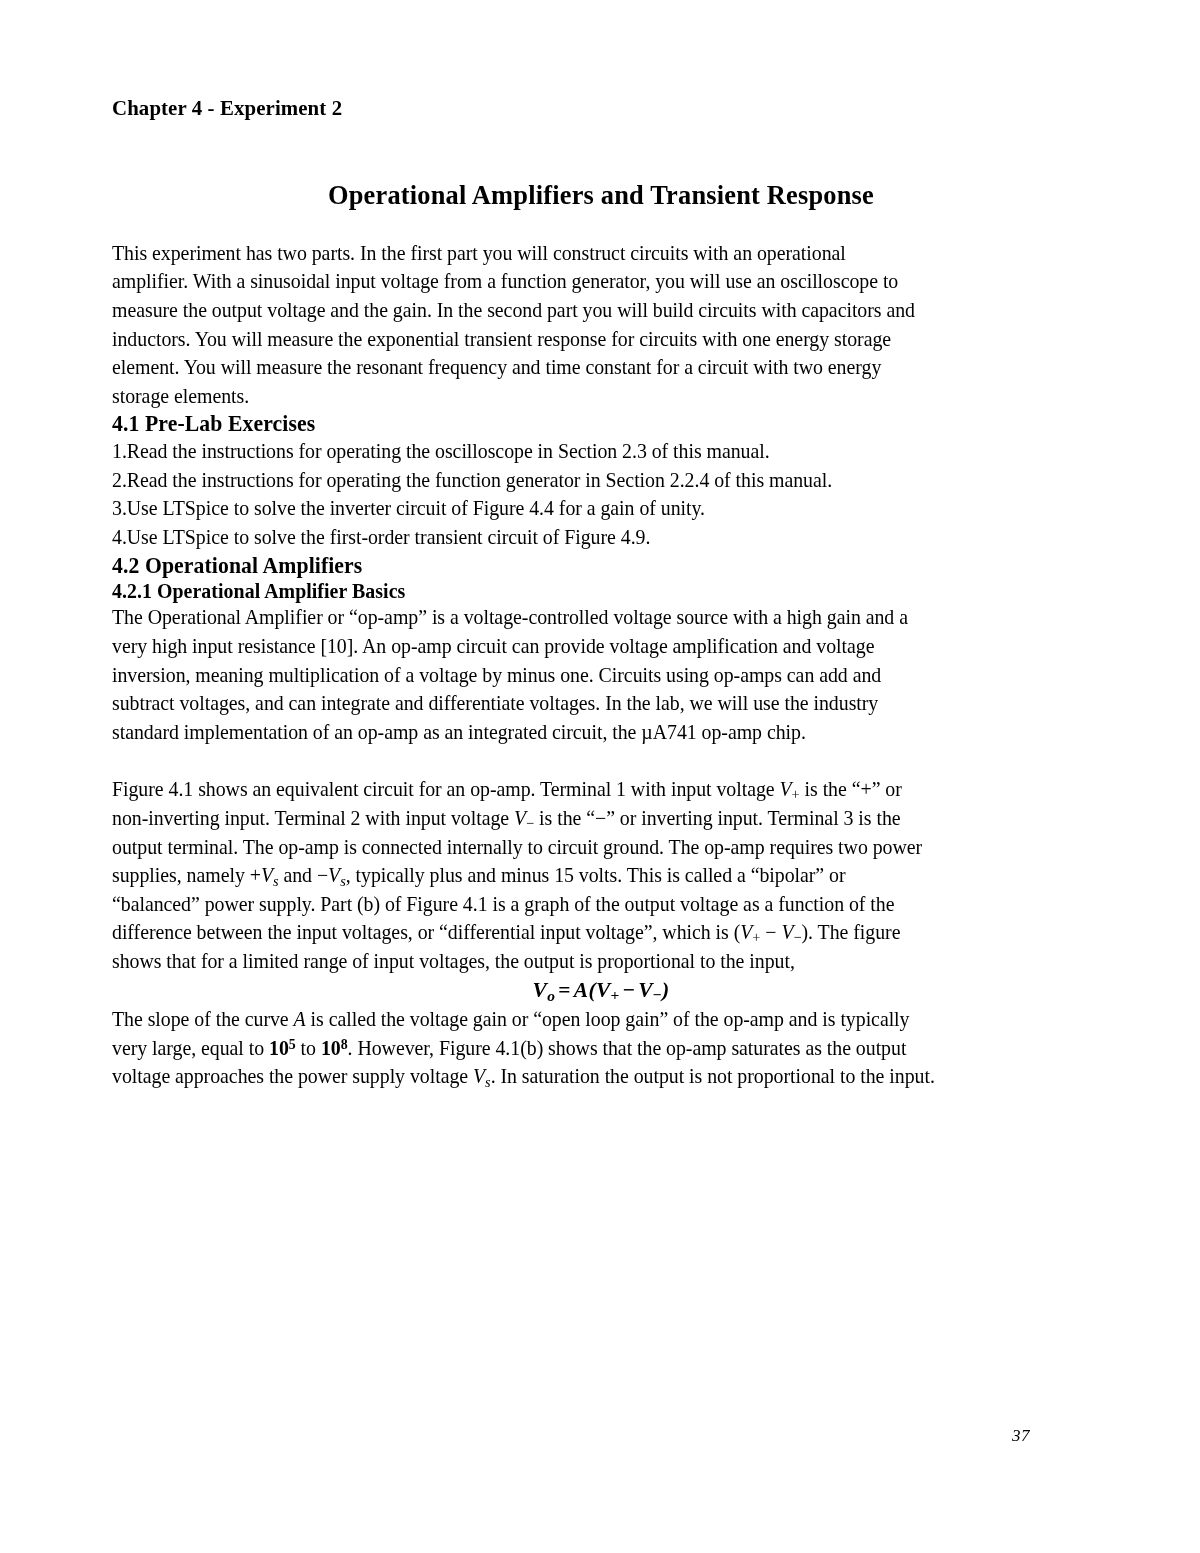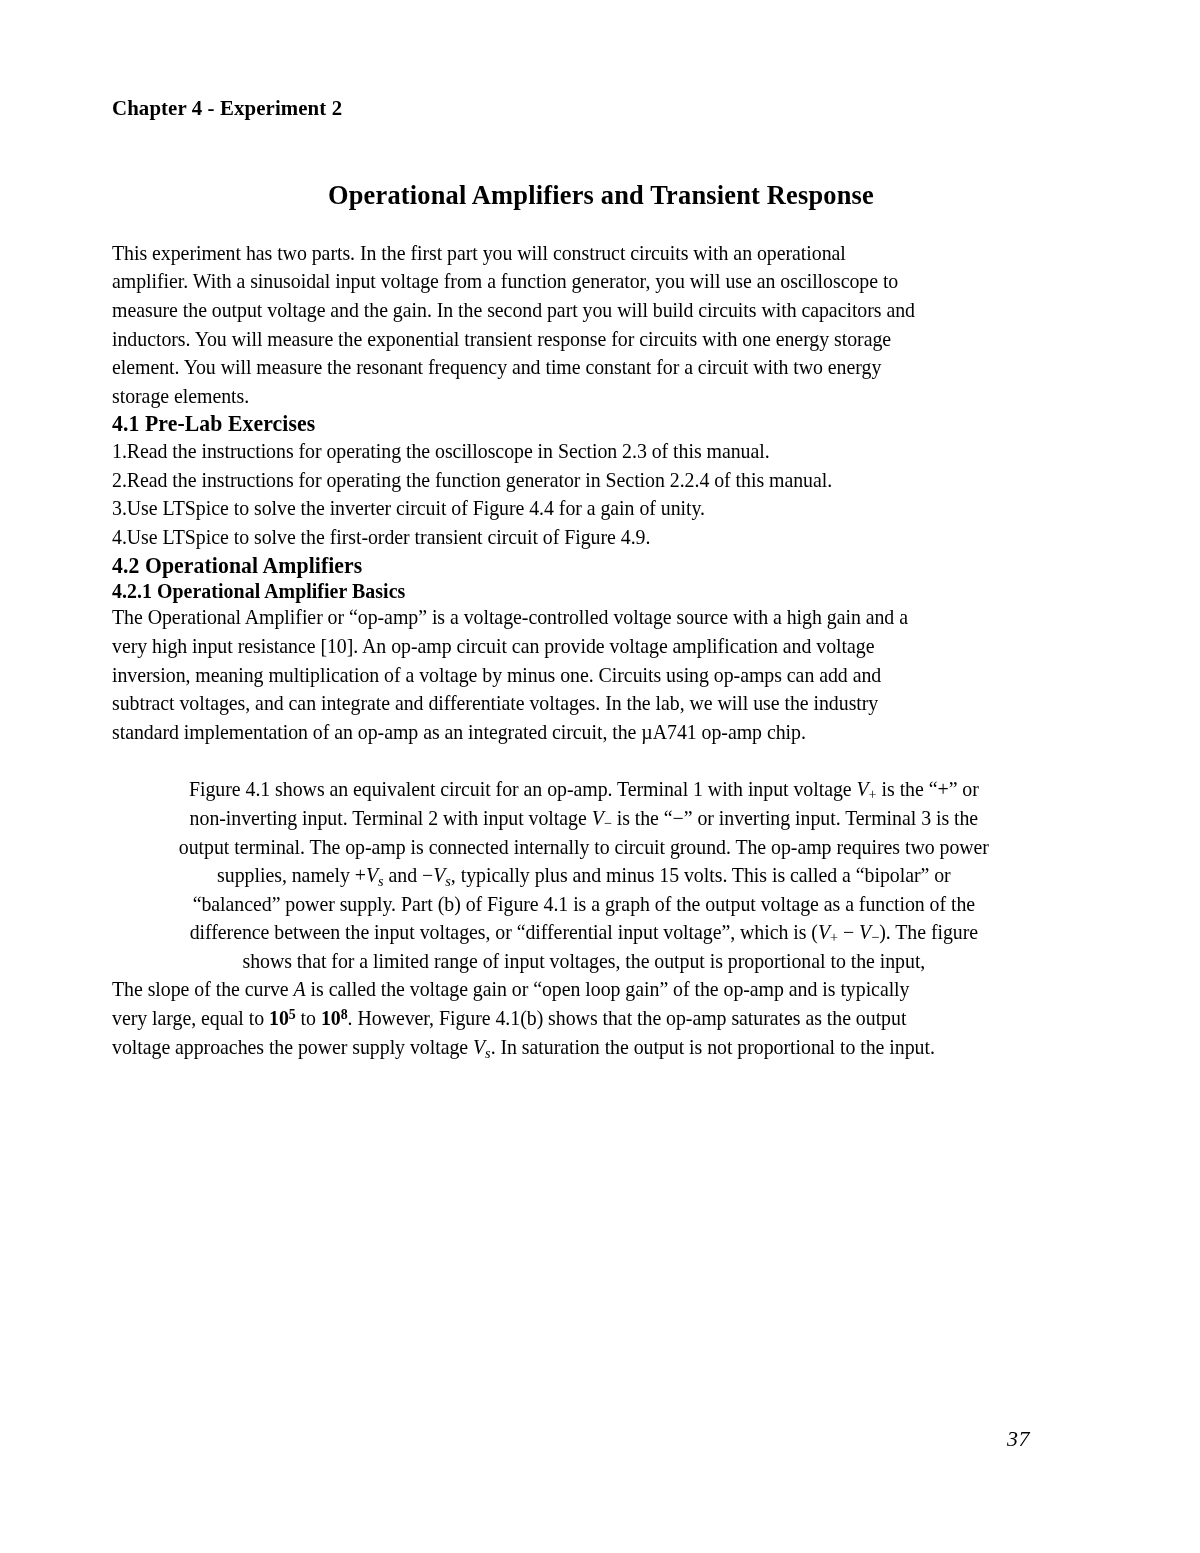--- a/index.html
+++ b/index.html
@@ -74,21 +74,21 @@
     letter-spacing: 0.05px;
     transform: scaleX(0.965);
     transform-origin: left center;
   }
   .sec-prelab { margin-top: 60px; }
   .list { }
   .list p { white-space: nowrap; }
   .sec-opamps { margin-top: 63px; }
   .subsec-basics { margin-top: 40px; }
   .para-basics { }
-  .para-fig41 { margin-top: 29px; text-align: center; }
+  .para-fig41 { margin-top: 29px; }
 
   .eq {
     font-size: 21.5px;
     text-align: center;
     margin: 1px 0 0 0;
     font-style: italic;
     font-weight: bold;
     line-height: 28.6px;
     letter-spacing: 0.3px;
   }
@@ -107,21 +107,21 @@
   sup {
     font-size: 0.7em;
     line-height: 0;
     vertical-align: 0.45em;
   }
   b.num { font-weight: bold; }
   .pagenum {
     position: absolute;
     right: 110px;
     top: 1426px;
-    font-size: 22px;
+    font-size: 17px;
     font-style: italic;
     letter-spacing: 0.5px;
   }
   .nowrapline { white-space: nowrap; }
 </style>
 </head>
 <body>
 
 <div class="page">
   <div class="content">
@@ -169,20 +169,21 @@
 
       <p class="body nowrapline"><span>supplies, namely +</span><var class="mvar"><span>V</span><sub>s</sub></var><span> and −</span><var class="mvar"><span>V</span><sub>s</sub></var><span>, typically plus and minus 15 volts. This is called a “bipolar” or</span></p>
 
       <p class="body nowrapline">“balanced” power supply.  Part (b) of Figure 4.1 is a graph of the output voltage as a function of the</p>
 
       <p class="body nowrapline"><span>difference between the input voltages, or “differential input voltage”, which is (</span><var class="mvar"><span>V</span><sub class="up">+</sub></var><span> − </span><var class="mvar"><span>V</span><sub class="up">−</sub></var><span>). The figure</span></p>
 
       <p class="body nowrapline">shows that for a limited range of input voltages, the output is proportional to the input,</p>
     </div>
 
+    <div class="eq"><var><span>V</span><sub>o</sub></var><span class="op">=</span><var>A</var><span>(</span><var><span>V</span><sub class="up">+</sub></var><span class="op">−</span><var><span>V</span><sub class="up">−</sub></var><span>)</span></div>
 
     <div>
       <p class="body nowrapline"><span>The slope of the curve </span><var class="mvar">A</var><span> is called the voltage gain or “open loop gain” of the op-amp and is typically</span></p>
 
       <p class="body nowrapline"><span>very large, equal to </span><b class="num">10</b><sup><b>5</b></sup><span> to </span><b class="num">10</b><sup><b>8</b></sup><span>. However, Figure 4.1(b) shows that the op-amp saturates as the output</span></p>
 
       <p class="body nowrapline"><span>voltage approaches the power supply voltage </span><var class="mvar"><span>V</span><sub>s</sub></var><span>. In saturation the output is not proportional to the input.</span></p>
     </div>
 
   </div>

